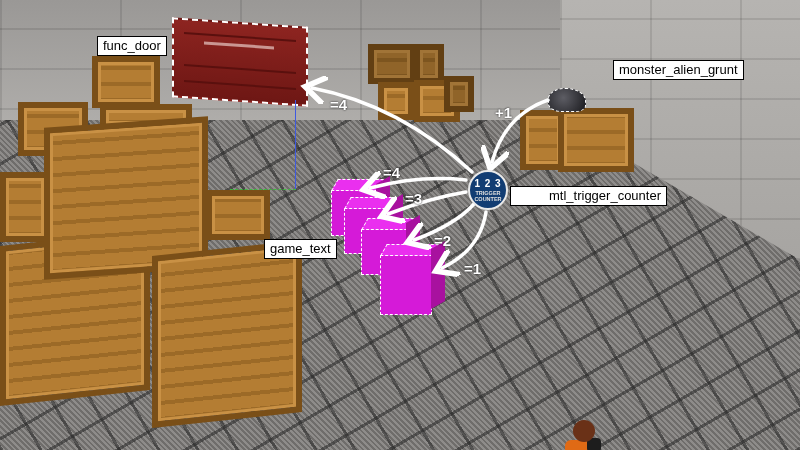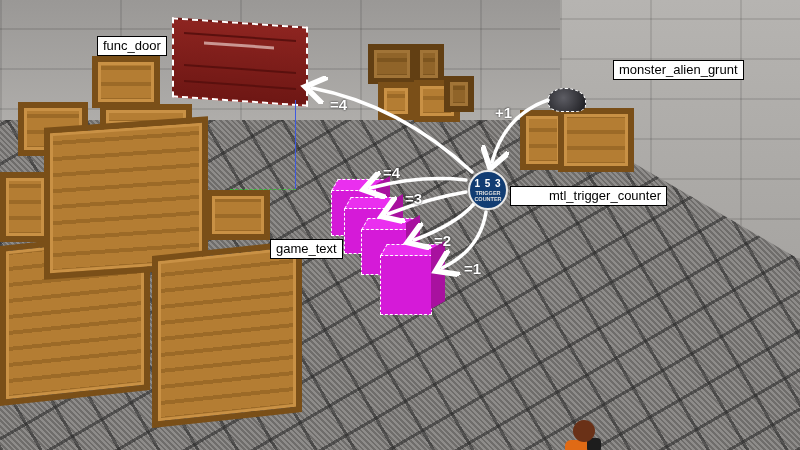--- a/index.html
+++ b/index.html
@@ -125,22 +125,22 @@
   </svg>
 
   <div style="position:absolute;left:495px;top:104px;color:#fff;font-weight:bold;font-size:15px;text-shadow:0 0 2px #000;">+1</div>
   <div style="position:absolute;left:330px;top:96px;color:#fff;font-weight:bold;font-size:15px;text-shadow:0 0 2px #000;">=4</div>
   <div style="position:absolute;left:383px;top:164px;color:#fff;font-weight:bold;font-size:15px;text-shadow:0 0 2px #000;">=4</div>
   <div style="position:absolute;left:405px;top:190px;color:#fff;font-weight:bold;font-size:15px;text-shadow:0 0 2px #000;">=3</div>
   <div style="position:absolute;left:434px;top:232px;color:#fff;font-weight:bold;font-size:15px;text-shadow:0 0 2px #000;">=2</div>
   <div style="position:absolute;left:464px;top:260px;color:#fff;font-weight:bold;font-size:15px;text-shadow:0 0 2px #000;">=1</div>
 
   <div class="counter-icon">
-    <div class="n">1 5 3</div>
+    <div class="n">1 2 3</div>
     <div class="t">TRIGGER</div>
     <div class="t">COUNTER</div>
   </div>
 
   <div class="label" style="left:97px;top:36px;">func_door</div>
   <div class="label" style="left:589px;top:60px;margin-left:24px;">monster_alien_grunt</div>
   <div class="label" style="left:510px;top:186px;padding-left:38px;">mtl_trigger_counter</div>
-  <div class="label" style="left:270px;top:239px;">game_text</div>
+  <div class="label" style="left:264px;top:239px;">game_text</div>
 </div>
 
 </body></html>

